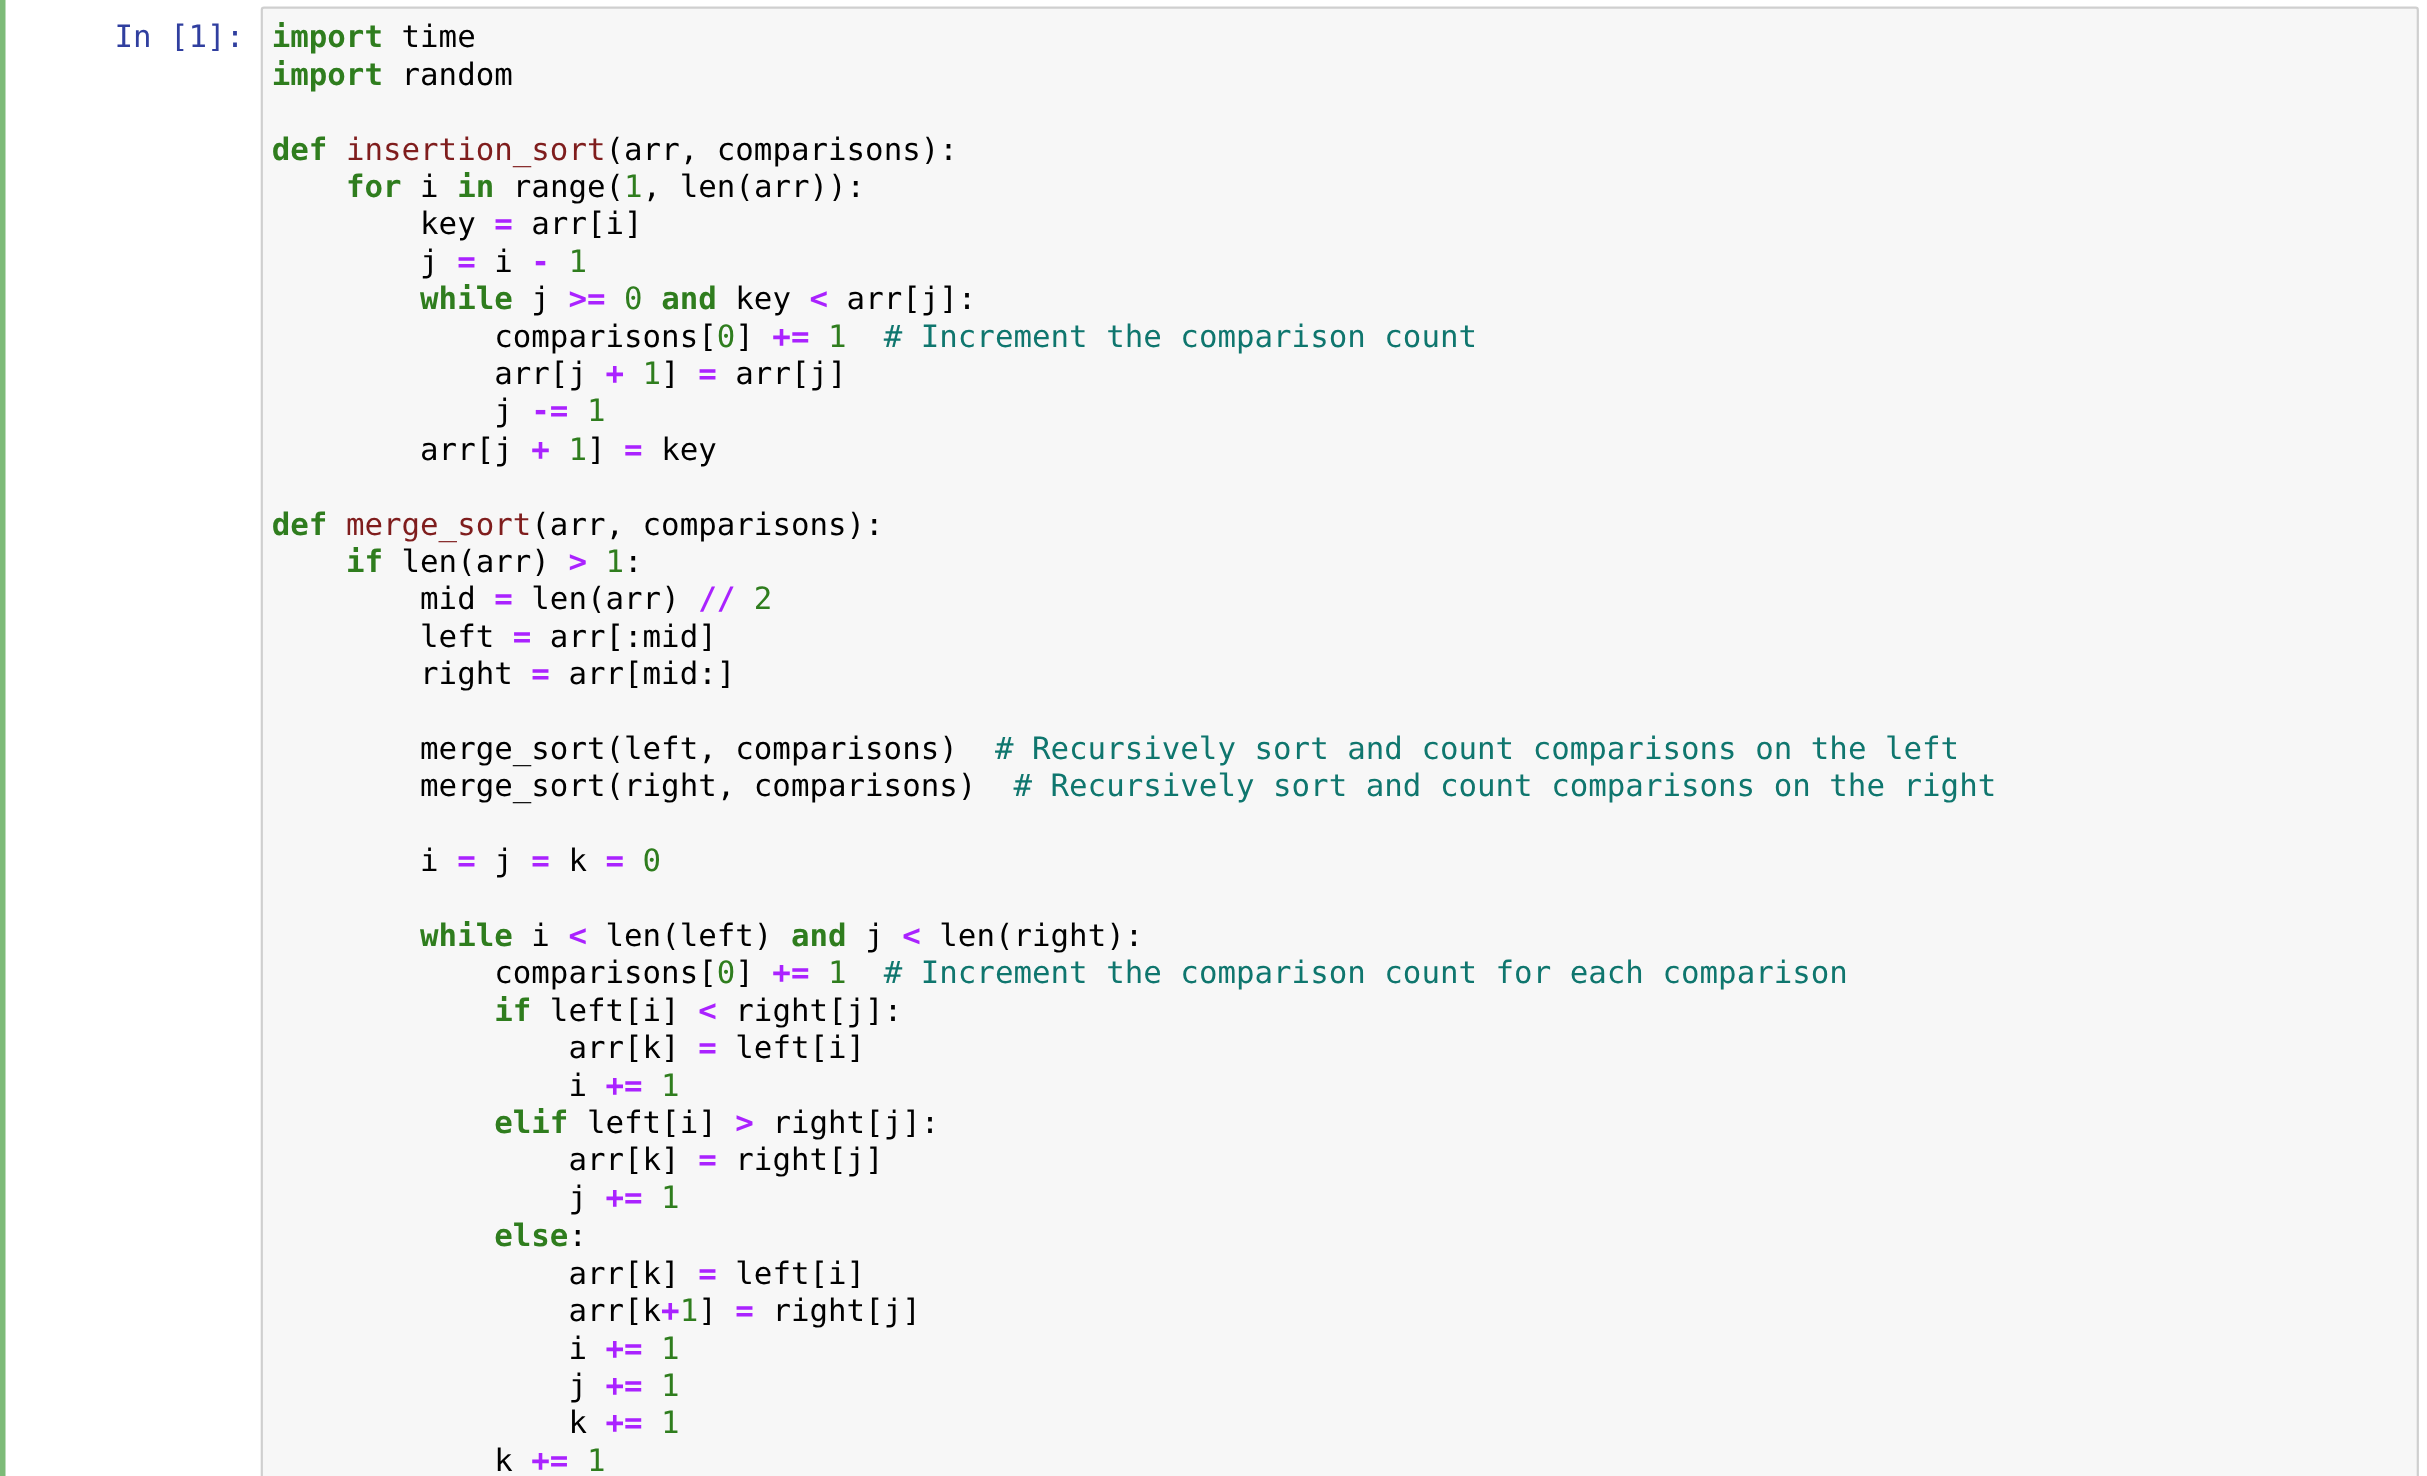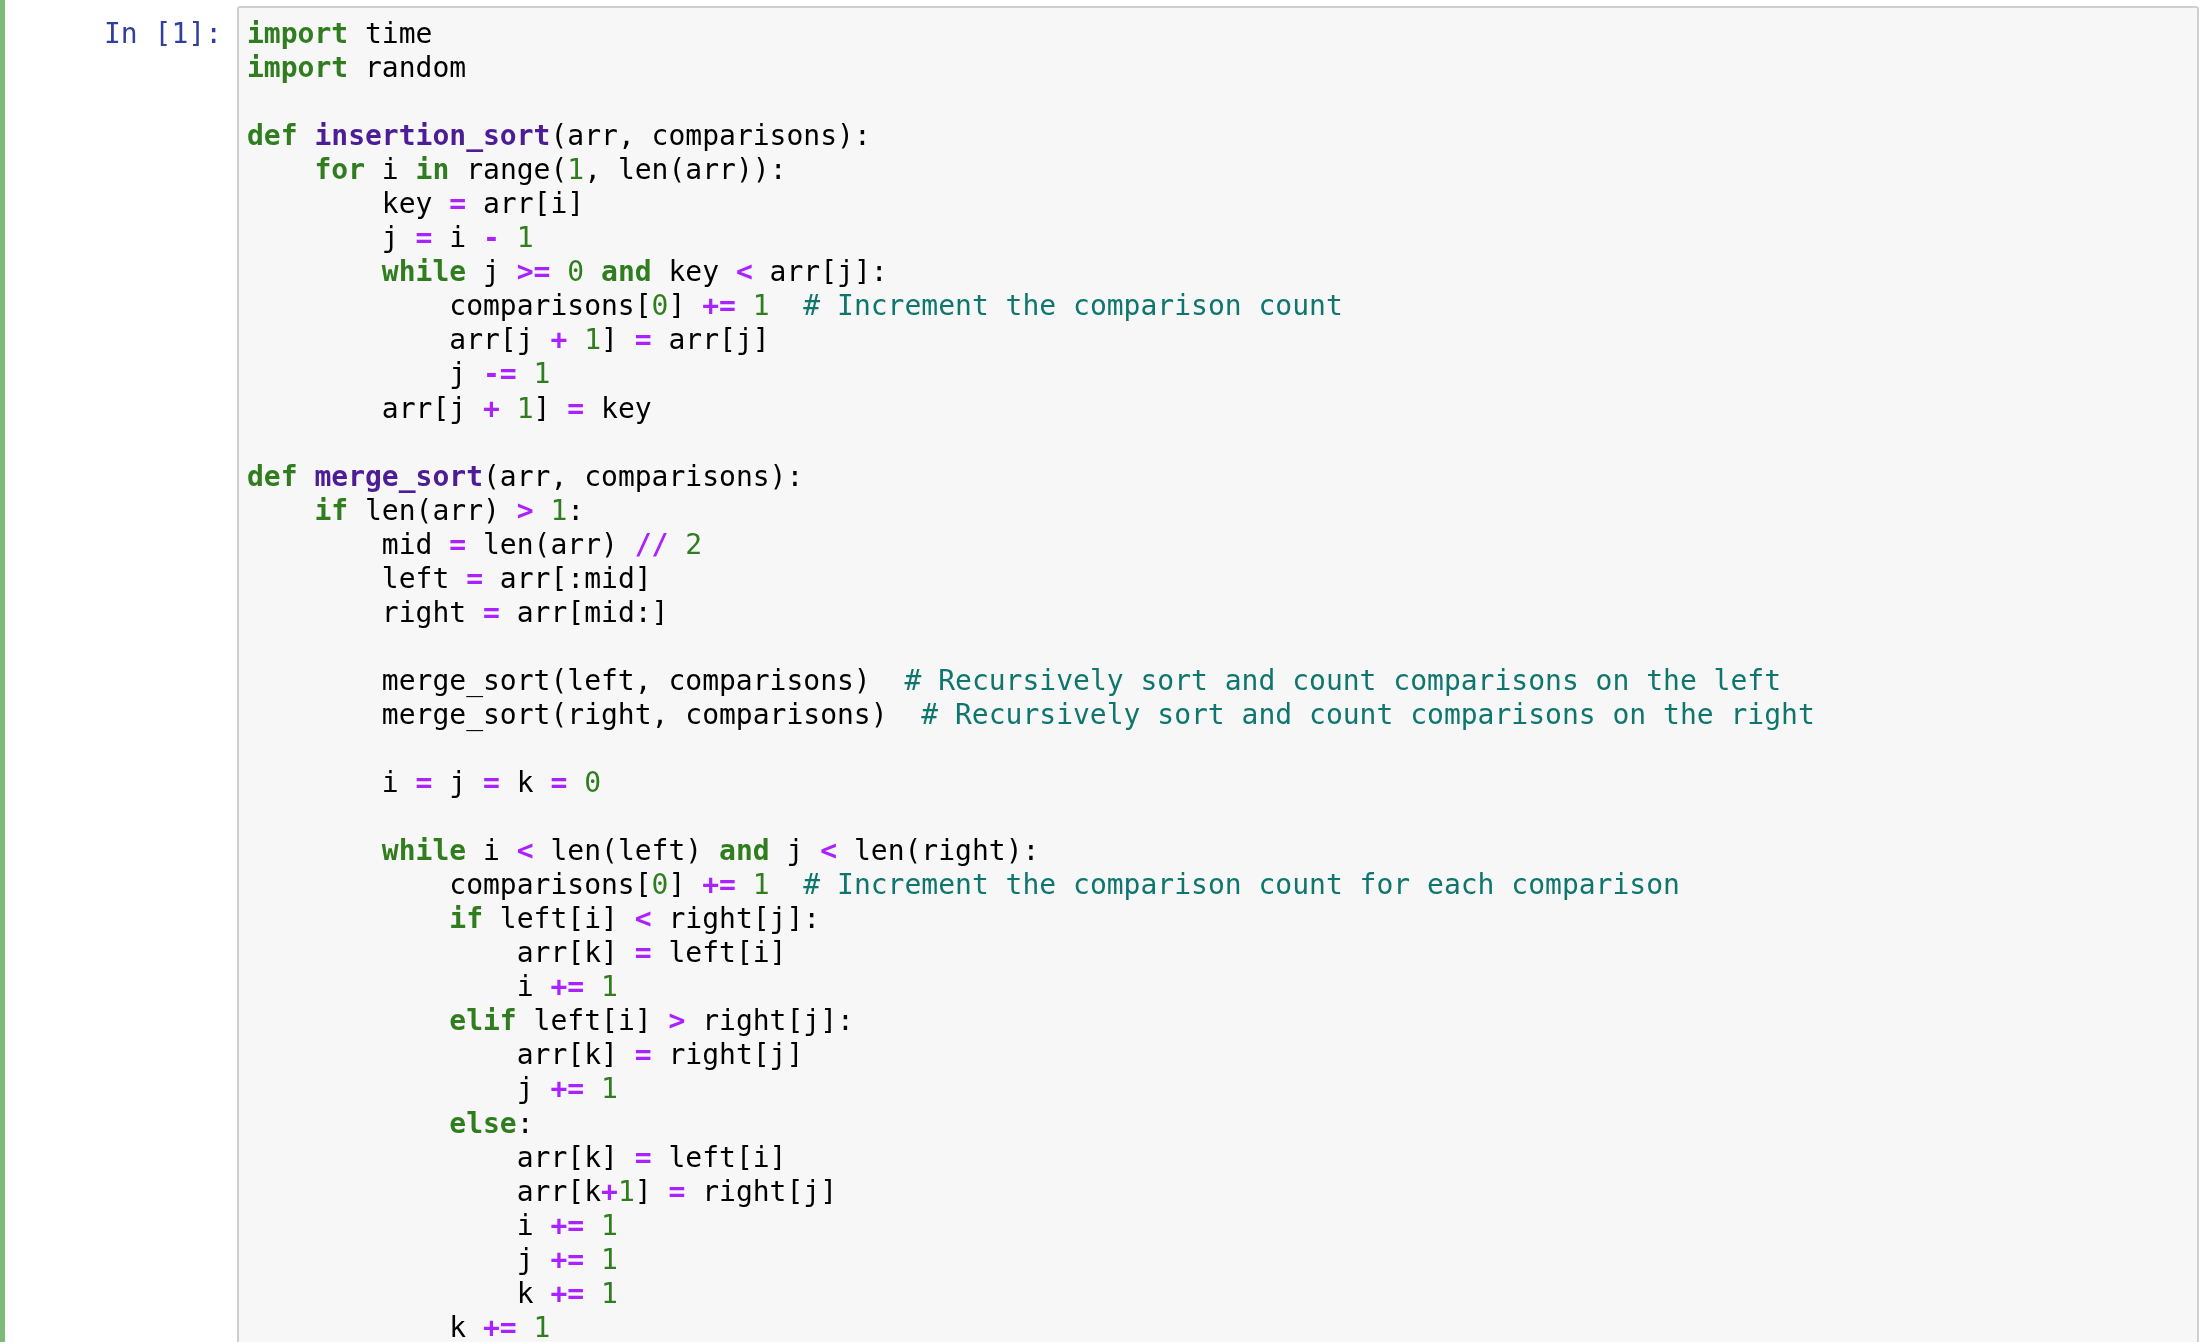--- a/index.html
+++ b/index.html
@@ -50,21 +50,21 @@
     top: 17px;
     margin: 0;
     font-family: "DejaVu Sans Mono", monospace;
     font-size: 28px;
     line-height: 34.05px;
     color: #000000;
     white-space: pre;
   }
   .code-line { display: block; height: 34.05px; white-space: pre; }
   .tok-kw { color: #2f7d1e; font-weight: bold; }
-  .tok-fn { color: #4c1d95; font-weight: bold; }
+  .tok-fn { color: #7f1d1d; }
   .tok-bi { color: #000000; }
   .tok-op { color: #aa22ff; font-weight: bold; }
   .tok-num { color: #2f7d1e; }
   .tok-cm { color: #0f766e; }
   .tok-tx { color: #000000; }
 </style>
 </head>
 <body>
 
 <div class="cell">

